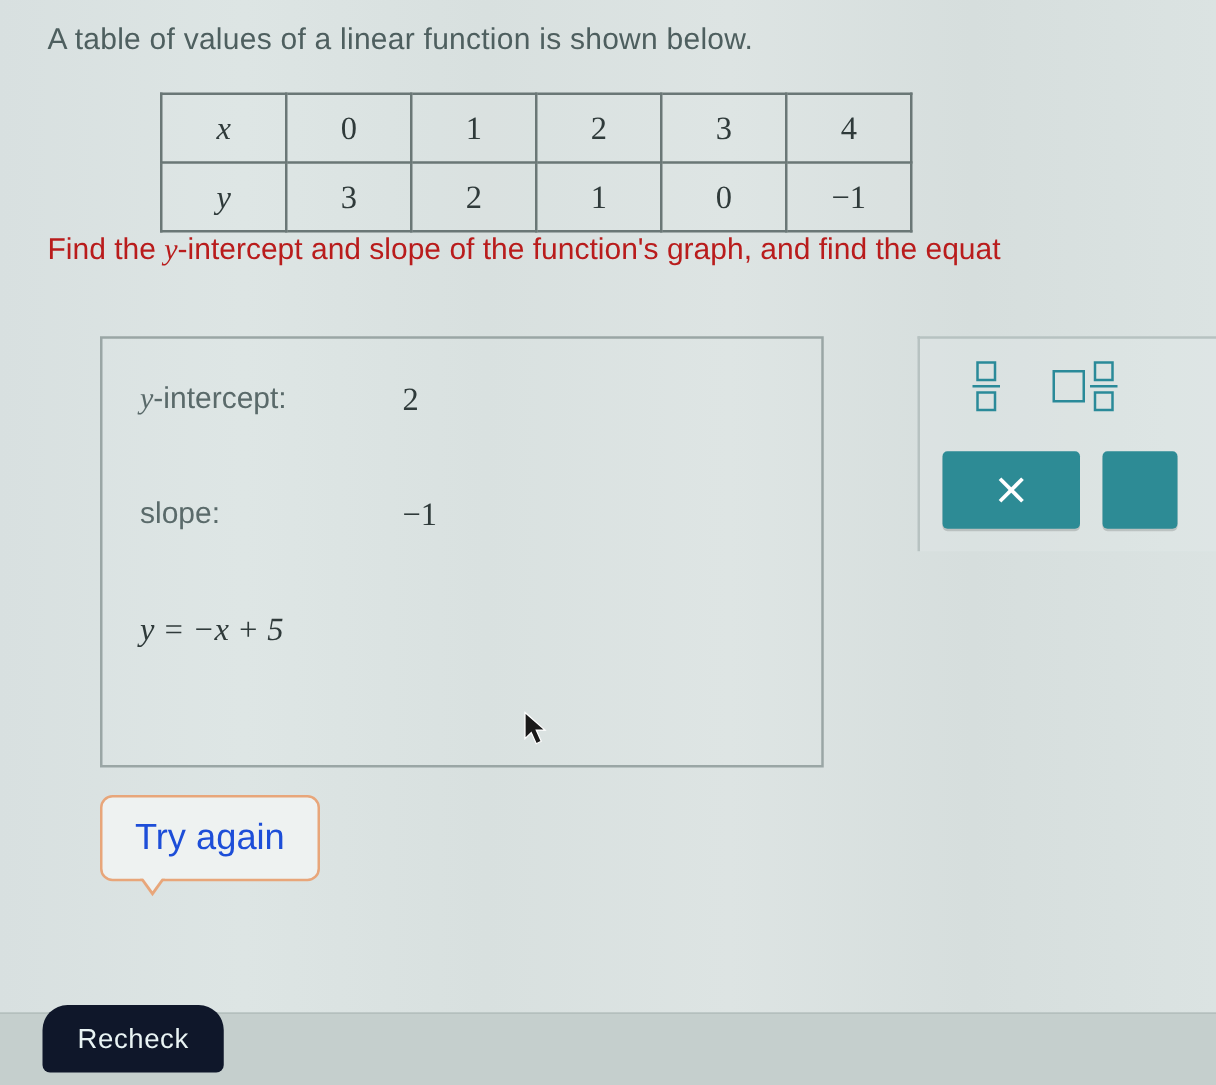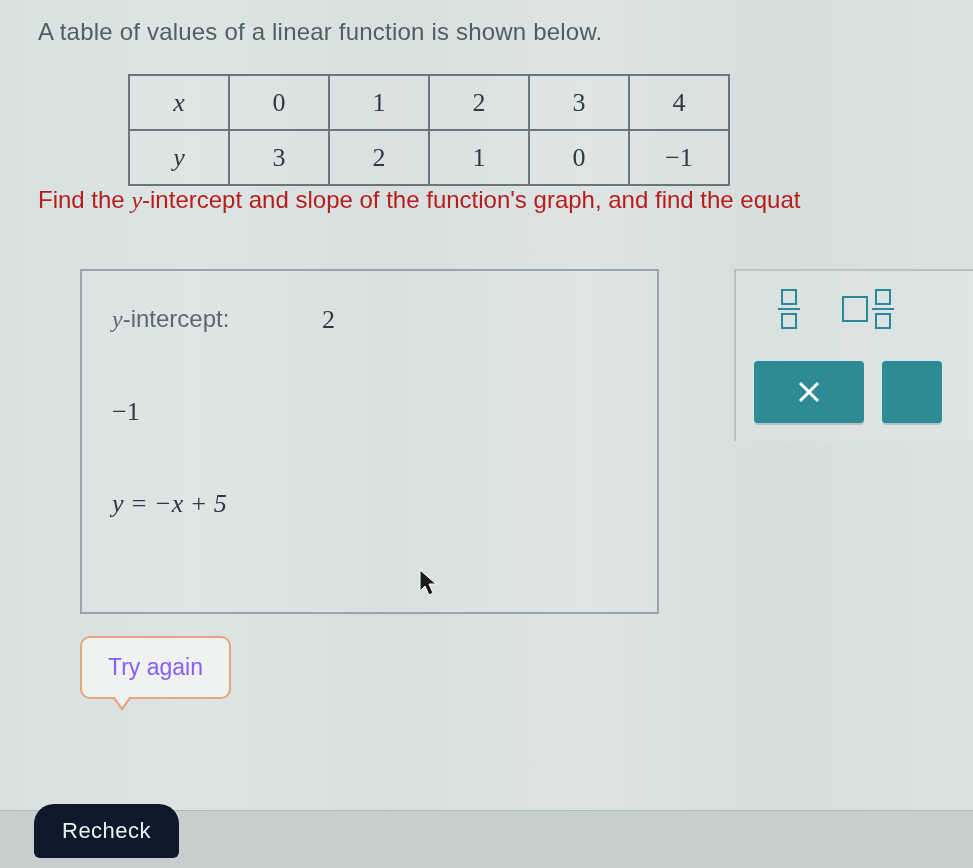--- a/index.html
+++ b/index.html
@@ -128,22 +128,22 @@
     left: 337px;
     top: 298px;
     pointer-events: none;
   }
   .try-again {
     margin: 22px 0 10px 42px;
     display: inline-block;
     border: 2px solid #e8a67a;
     border-radius: 10px;
     padding: 16px 26px;
-    font-size: 23px;
-    color: #8b5cf6;
+    font-size: 29px;
+    color: #1d4ed8;
     background: #eef2f1;
     position: relative;
   }
   .try-again::after {
     content: '';
     position: absolute;
     bottom: -14px;
     left: 30px;
     width: 0; height: 0;
     border-left: 10px solid transparent;
@@ -210,20 +210,21 @@
 
   <div class="question-text"><span style="white-space:nowrap">Find the <span style="font-style:italic;font-family:Georgia,serif">y</span>-intercept and slope of the function's graph, and find the equat</span></div>
 
   <div class="answer-area">
     <div class="answer-box">
       <div class="answer-row">
         <div class="answer-label"><span style="font-style:italic;font-family:Georgia,serif">y</span>-intercept:</div>
         <div class="answer-value">2</div>
       </div>
       <div class="answer-row">
+        <div class="answer-label">slope:</div>
         <div class="answer-value">−1</div>
       </div>
       <div class="answer-row" style="margin-bottom:0">
         <div class="answer-value" style="font-style:italic">y = −x + 5</div>
       </div>
       <svg class="cursor-arrow" width="22" height="28" viewBox="0 0 22 28">
         <path d="M1 1 L1 22 L6 17 L10 26 L14 24 L10 15 L17 15 Z" fill="#1a1a1a" stroke="#fff" stroke-width="1"></path>
       </svg>
     </div>
 

